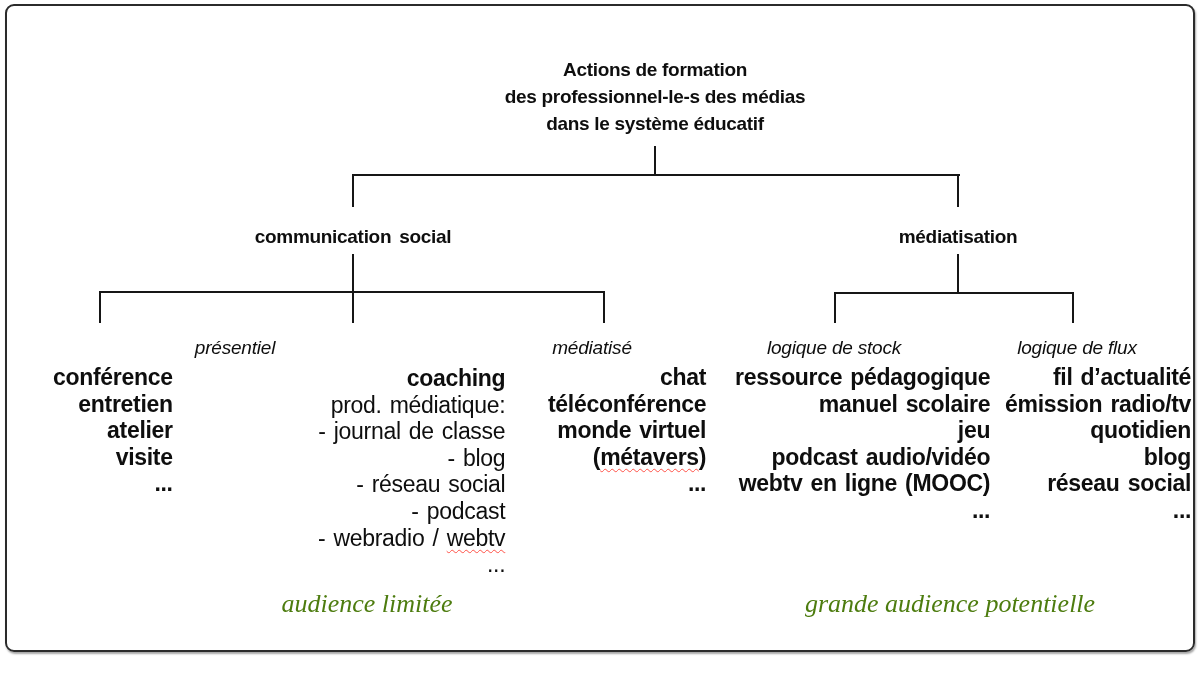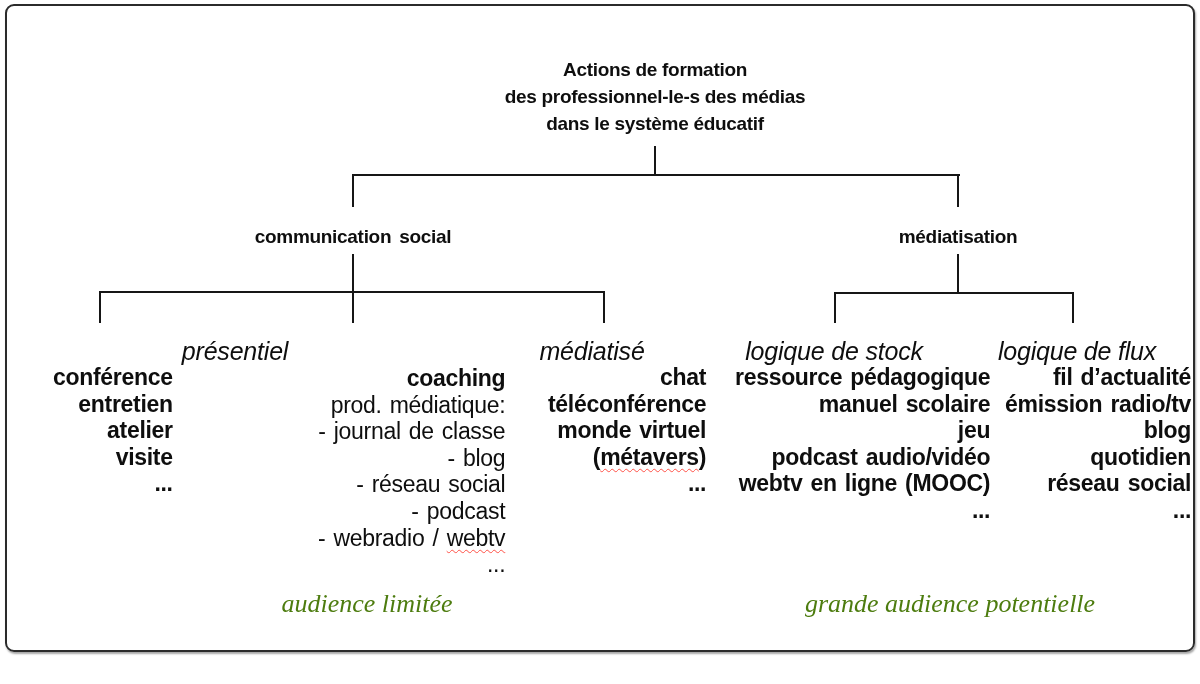--- a/index.html
+++ b/index.html
@@ -20,21 +20,21 @@
     text-align:center;font-weight:bold;font-size:19px;line-height:27px;
     letter-spacing:-0.3px;white-space:nowrap;
   }
   .branch-label{
     position:absolute;transform:translateX(-50%);
     font-weight:bold;font-size:19px;letter-spacing:-0.3px;
     word-spacing:3px;white-space:nowrap;
   }
   .group-hdr{
     position:absolute;transform:translateX(-50%);
-    font-style:italic;font-size:25px;letter-spacing:-0.2px;white-space:nowrap;
+    font-style:italic;font-size:19px;letter-spacing:-0.2px;white-space:nowrap;
   }
   .col{
     position:absolute;font-size:23px;line-height:26.6px;
     letter-spacing:-0.3px;word-spacing:2px;white-space:nowrap;text-align:right;
   }
   .b{font-weight:bold;}
   .wavy{
     text-decoration:underline;text-decoration-style:wavy;
     text-decoration-color:#ff5147;text-decoration-thickness:1px;
     text-underline-offset:3px;
@@ -117,22 +117,22 @@
     <div class="b">manuel scolaire</div>
     <div class="b">jeu</div>
     <div class="b">podcast audio/vidéo</div>
     <div class="b">webtv en ligne (MOOC)</div>
     <div class="b">...</div>
   </div>
 
   <div class="col" style="left:1005px;top:364px;">
     <div class="b">fil d’actualité</div>
     <div class="b">émission radio/tv</div>
+    <div class="b">quotidien</div>
     <div class="b">blog</div>
-    <div class="b">quotidien</div>
     <div class="b">réseau social</div>
     <div class="b">...</div>
   </div>
 
   <div class="serif-note" style="left:367px;top:589px;">audience limitée</div>
   <div class="serif-note" style="left:950px;top:589px;">grande audience potentielle</div>
 
 
 </div>
 

